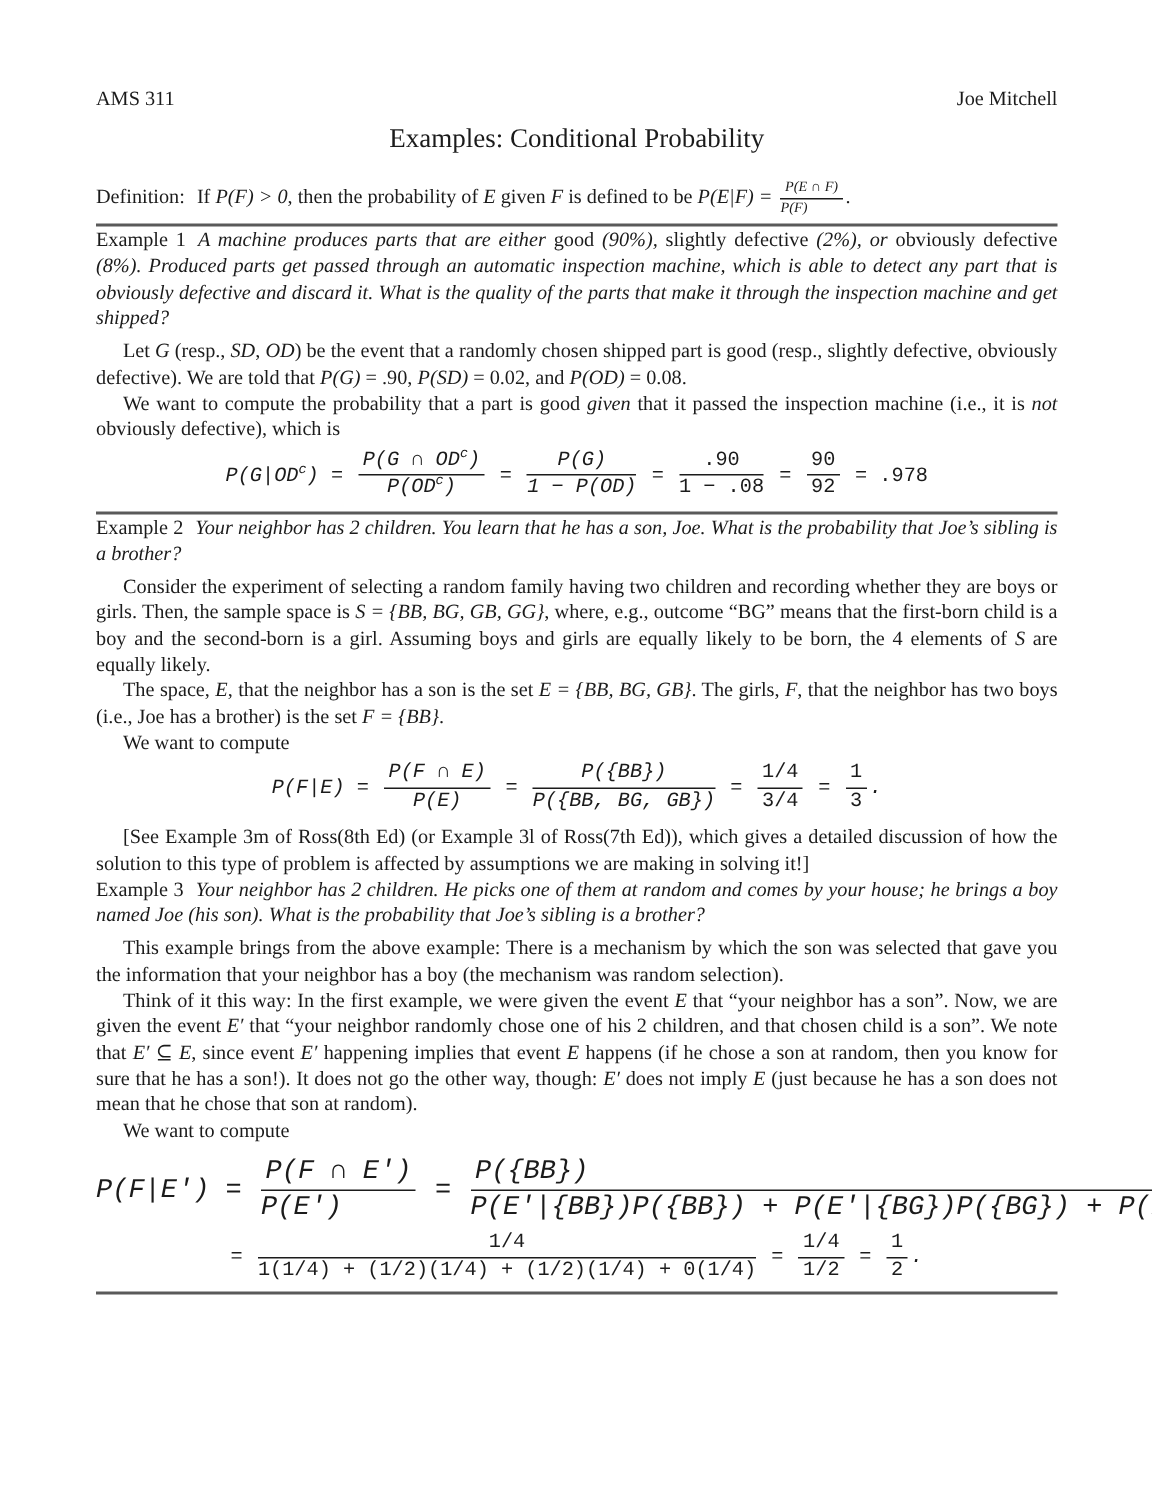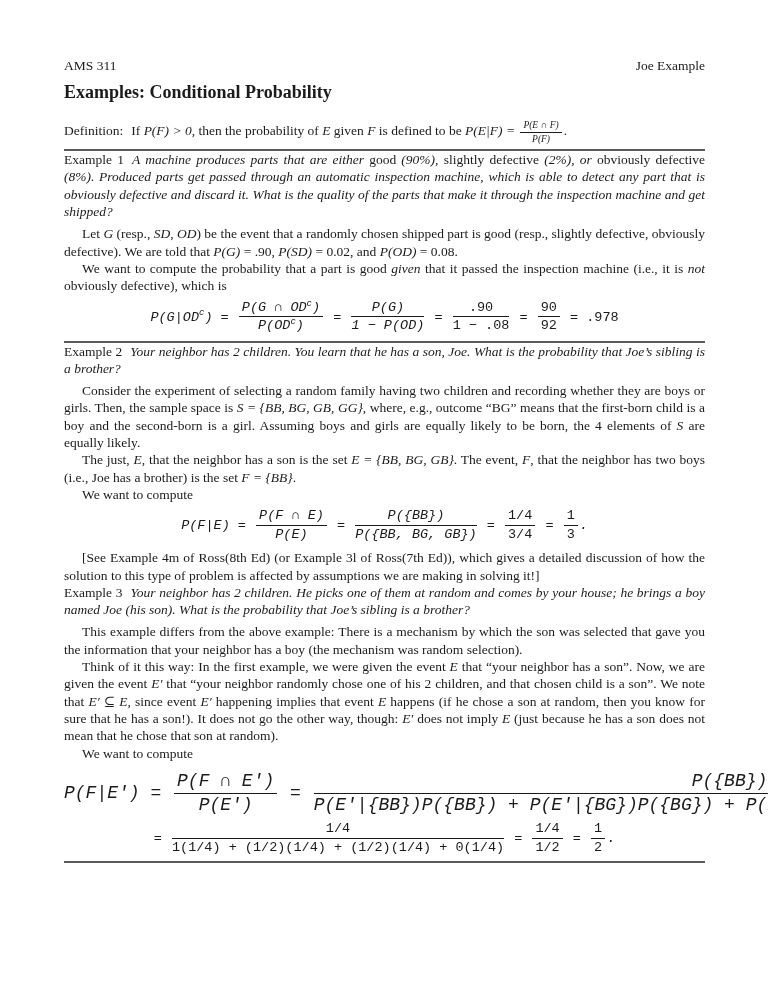--- a/index.html
+++ b/index.html
@@ -10,81 +10,81 @@
     padding:57px 63px 0 64px;
     background:#ffffff;
     overflow:hidden;
     font-family:"Liberation Serif","DejaVu Serif",serif;
     font-size:13.5px;
     line-height:17.3px;
     color:#1b1b1b;
   }
   .doc-header{display:flex;justify-content:space-between;}
   .title{
-    font-weight:bold;font-size:18px;line-height:22px;
+    text-align:center;font-weight:normal;font-size:18px;line-height:22px;
     margin:7px 0 0 0;
   }
   .para{margin:0;text-align:justify;text-indent:18px;}
   .noindent{text-indent:0;}
   .def{margin-top:17px;}
   .rule{border:none;border-top:2px solid #5a5a5a;margin:5px 0 0 0;}
   .ex-head{margin-bottom:5px;}
   
   .sb{font-weight:normal;font-style:normal;margin-right:8px;}
   .si{font-style:italic;}
   .su{font-style:normal;}
   
   .eq{
     text-align:center;font-style:italic;
     margin:5px 0 7px 0;line-height:1.2;font-family:Liberation Mono, monospace;
   }
   .eq-flushleft{text-align:left;white-space:nowrap;font-size:18px;margin:9px 0 4px 0;}
   .eq-mid{margin:6px 0 6px 0;}
   .frac{
-    display:inline-block;vertical-align:middle;text-align:center;
+    display:inline-block;vertical-align:middle;
     padding:0 2px;line-height:1.15;
   }
   .frac .fn{display:block;border-bottom:1px solid #1b1b1b;padding:0 3px 1px 3px;}
   .frac .fd{display:block;padding-top:1px;}
   .para .frac{font-size:9.5px;line-height:1.1;vertical-align:middle;}
   sup{font-size:9px;line-height:0;}
   .spacer-bottom{height:120px;}
 </style>
 </head>
 <body>
 
 <div class="page">
 
   <div class="doc-header">
     <span>AMS 311</span>
-    <span>Joe Example</span>
+    <span>Joe Mitchell</span>
   </div>
 
   <div class="title">Examples: Conditional Probability</div>
 
   <p class="para noindent def"><span class="sb">Definition:</span><span>If </span><span class="si">P(F) &gt; 0</span><span>, then the probability of </span><span class="si">E</span><span> given </span><span class="si">F</span><span> is defined to be </span><span class="si">P(E|F) = </span><span class="frac"><span class="fn"><span class="si">P(E ∩ F)</span></span><span class="fd"><span class="si">P(F)</span></span></span><span>.</span></p>
 
   <hr class="rule">
 
   <p class="para noindent ex-head"><span class="sb">Example 1</span><span class="si">A machine produces parts that are either </span><span>good</span><span class="si"> (90%), </span><span>slightly defective</span><span class="si"> (2%), or </span><span>obviously defective</span><span class="si"> (8%). Produced parts get passed through an automatic inspection machine, which is able to detect any part that is obviously defective and discard it. What is the quality of the parts that make it through the inspection machine and get shipped?</span></p>
   <p class="para"><span>Let </span><span class="si">G</span><span> (resp., </span><span class="si">SD</span><span>, </span><span class="si">OD</span><span>) be the event that a randomly chosen shipped part is good (resp., slightly defective, obviously defective). We are told that </span><span class="si">P(G)</span><span> = .90, </span><span class="si">P(SD)</span><span> = 0.02, and </span><span class="si">P(OD)</span><span> = 0.08.</span></p>
   <p class="para"><span>We want to compute the probability that a part is good </span><span class="si">given</span><span> that it passed the inspection machine (i.e., it is </span><span class="si">not</span><span> obviously defective), which is</span></p>
   <div class="eq"><span>P(G|OD</span><sup>c</sup><span>) = </span><span class="frac"><span class="fn"><span>P(G ∩ OD</span><sup>c</sup><span>)</span></span><span class="fd"><span>P(OD</span><sup>c</sup><span>)</span></span></span><span> = </span><span class="frac"><span class="fn"><span>P(G)</span></span><span class="fd"><span>1 − P(OD)</span></span></span><span> = </span><span class="frac"><span class="fn"><span class="su">.90</span></span><span class="fd"><span class="su">1 − .08</span></span></span><span> = </span><span class="frac"><span class="fn"><span class="su">90</span></span><span class="fd"><span class="su">92</span></span></span><span> = </span><span class="su">.978</span></div>
 
   <hr class="rule">
 
   <p class="para noindent ex-head"><span class="sb">Example 2</span><span class="si">Your neighbor has 2 children. You learn that he has a son, Joe. What is the probability that Joe’s sibling is a brother?</span></p>
   <p class="para"><span>Consider the experiment of selecting a random family having two children and recording whether they are boys or girls. Then, the sample space is </span><span class="si">S = {BB, BG, GB, GG}</span><span>, where, e.g., outcome “BG” means that the first-born child is a boy and the second-born is a girl. Assuming boys and girls are equally likely to be born, the 4 elements of </span><span class="si">S</span><span> are equally likely.</span></p>
-  <p class="para"><span>The just, </span><span class="si">E</span><span>, that the neighbor has a son is the set </span><span class="si">E = {BB, BG, GB}</span><span>. The event, </span><span class="si">F</span><span>, that the neighbor has two boys (i.e., Joe has a brother) is the set </span><span class="si">F = {BB}</span><span>.</span></p>
+  <p class="para"><span>The space, </span><span class="si">E</span><span>, that the neighbor has a son is the set </span><span class="si">E = {BB, BG, GB}</span><span>. The girls, </span><span class="si">F</span><span>, that the neighbor has two boys (i.e., Joe has a brother) is the set </span><span class="si">F = {BB}</span><span>.</span></p>
   <p class="para"><span>We want to compute</span></p>
   <div class="eq"><span>P(F|E) = </span><span class="frac"><span class="fn"><span>P(F ∩ E)</span></span><span class="fd"><span>P(E)</span></span></span><span> = </span><span class="frac"><span class="fn"><span>P({BB})</span></span><span class="fd"><span>P({BB, BG, GB})</span></span></span><span> = </span><span class="frac"><span class="fn"><span class="su">1/4</span></span><span class="fd"><span class="su">3/4</span></span></span><span> = </span><span class="frac"><span class="fn"><span class="su">1</span></span><span class="fd"><span class="su">3</span></span></span><span>.</span></div>
-  <p class="para"><span>[See Example 4m of Ross(8th Ed) (or Example 3l of Ross(7th Ed)), which gives a detailed discussion of how the solution to this type of problem is affected by assumptions we are making in solving it!]</span></p>
+  <p class="para"><span>[See Example 3m of Ross(8th Ed) (or Example 3l of Ross(7th Ed)), which gives a detailed discussion of how the solution to this type of problem is affected by assumptions we are making in solving it!]</span></p>
 
   <p class="para noindent ex-head"><span class="sb">Example 3</span><span class="si">Your neighbor has 2 children. He picks one of them at random and comes by your house; he brings a boy named Joe (his son). What is the probability that Joe’s sibling is a brother?</span></p>
-  <p class="para"><span>This example differs from the above example: There is a mechanism by which the son was selected that gave you the information that your neighbor has a boy (the mechanism was random selection).</span></p>
+  <p class="para"><span>This example brings from the above example: There is a mechanism by which the son was selected that gave you the information that your neighbor has a boy (the mechanism was random selection).</span></p>
   <p class="para"><span>Think of it this way: In the first example, we were given the event </span><span class="si">E</span><span> that “your neighbor has a son”. Now, we are given the event </span><span class="si">E′</span><span> that “your neighbor randomly chose one of his 2 children, and that chosen child is a son”. We note that </span><span class="si">E′ ⊆ E</span><span>, since event </span><span class="si">E′</span><span> happening implies that event </span><span class="si">E</span><span> happens (if he chose a son at random, then you know for sure that he has a son!). It does not go the other way, though: </span><span class="si">E′</span><span> does not imply </span><span class="si">E</span><span> (just because he has a son does not mean that he chose that son at random).</span></p>
   <p class="para"><span>We want to compute</span></p>
   <div class="eq eq-flushleft"><span>P(F|E′) = </span><span class="frac"><span class="fn"><span>P(F ∩ E′)</span></span><span class="fd"><span>P(E′)</span></span></span><span> = </span><span class="frac"><span class="fn"><span>P({BB})</span></span><span class="fd"><span>P(E′|{BB})P({BB}) + P(E′|{BG})P({BG}) + P(E′|{GB})P({GB}) + P(E′|{GG})P({GG})</span></span></span></div>
   <div class="eq eq-mid"><span>= </span><span class="frac"><span class="fn"><span class="su">1/4</span></span><span class="fd"><span class="su">1(1/4) + (1/2)(1/4) + (1/2)(1/4) + 0(1/4)</span></span></span><span> = </span><span class="frac"><span class="fn"><span class="su">1/4</span></span><span class="fd"><span class="su">1/2</span></span></span><span> = </span><span class="frac"><span class="fn"><span class="su">1</span></span><span class="fd"><span class="su">2</span></span></span><span>.</span></div>
 
   <hr class="rule">
 
   <div class="spacer-bottom"></div>
 </div>
 

